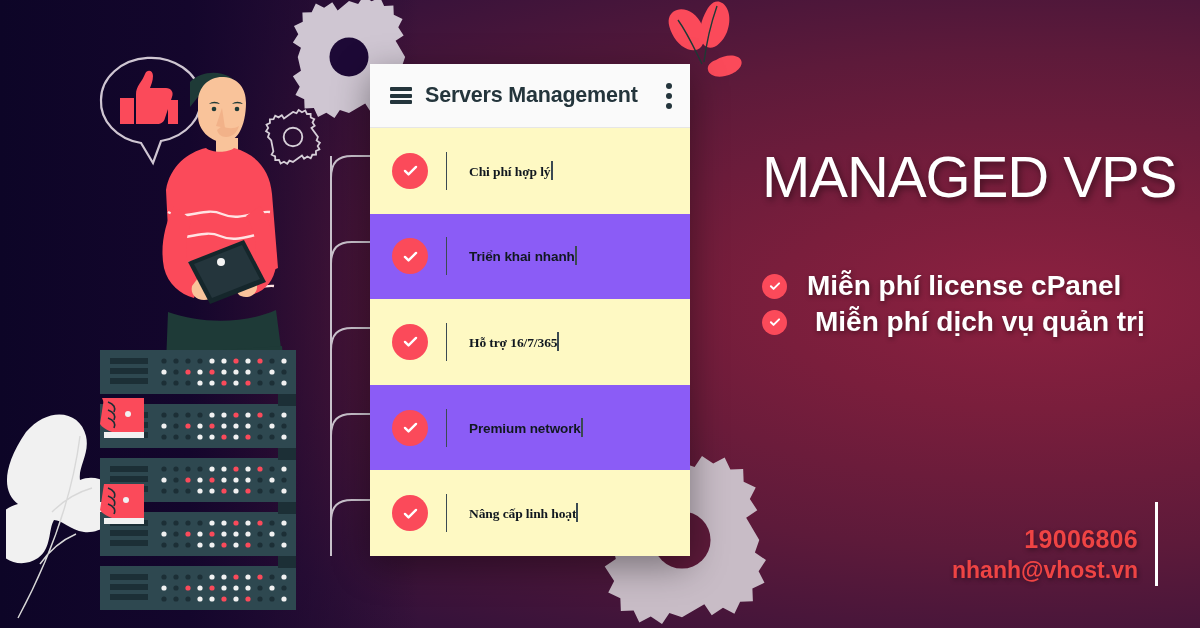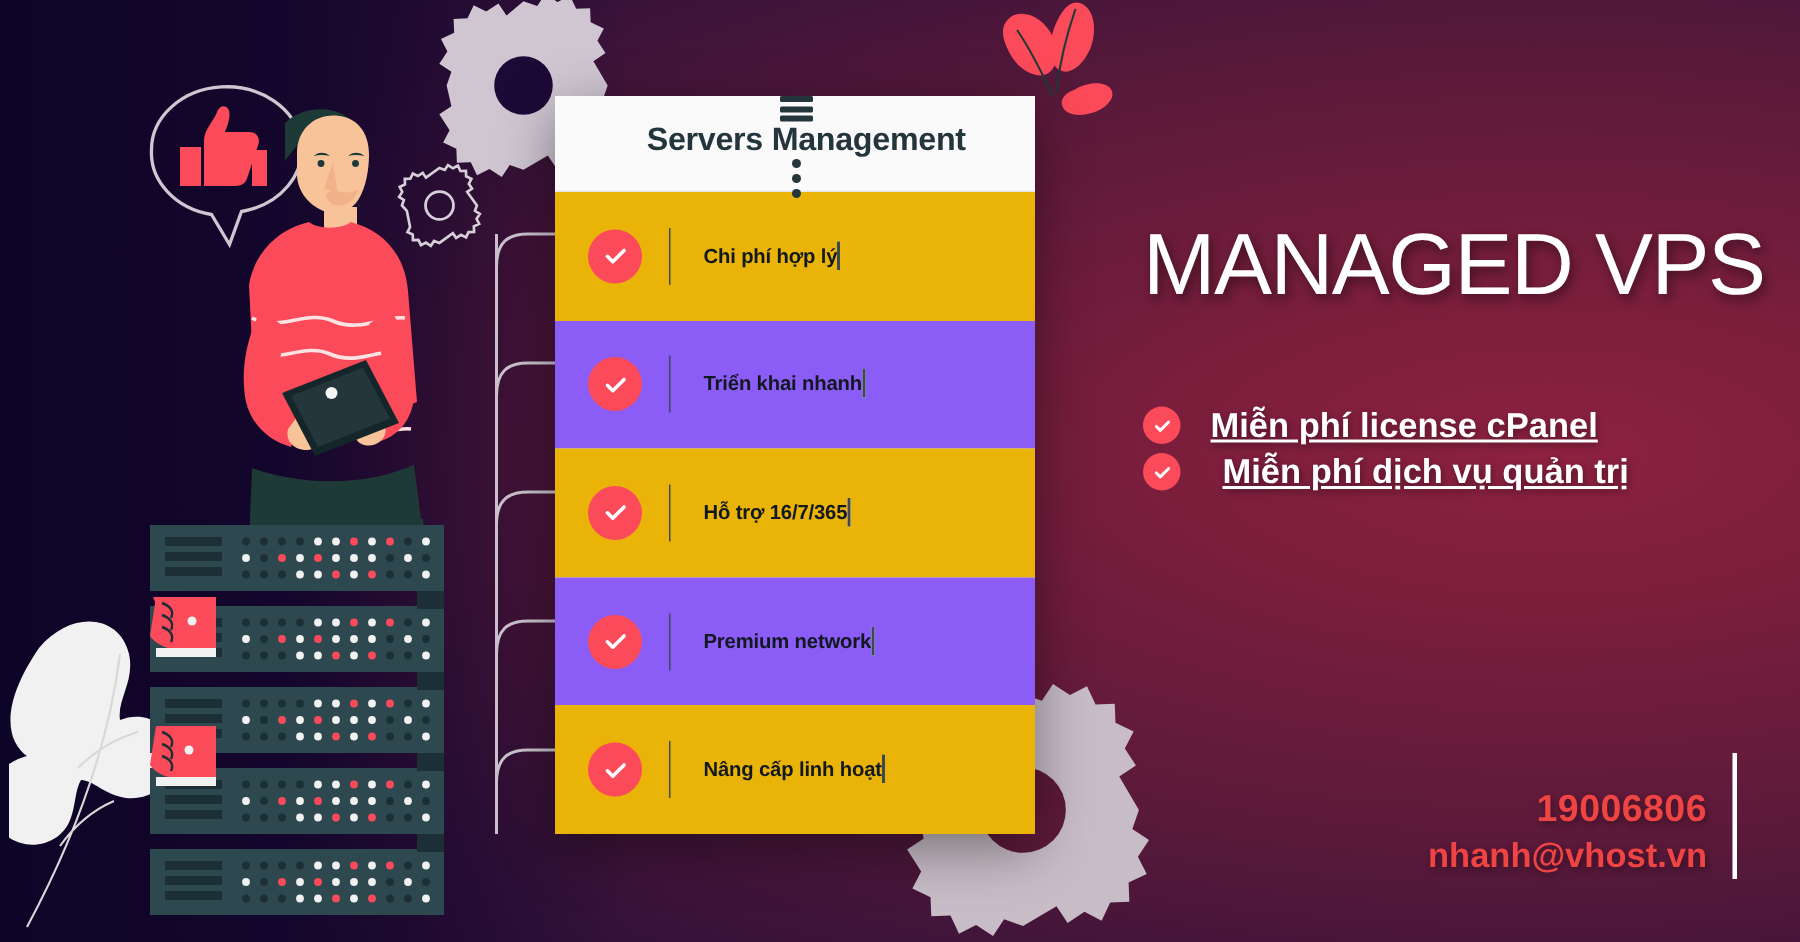--- a/index.html
+++ b/index.html
@@ -37,38 +37,37 @@
   
   .card {
     position:absolute; left:370px; top:64px; width:320px; height:492px;
     background:#f4f4f4;
     box-shadow:0 10px 34px rgba(0,0,0,.40);
   }
   .card-header {
     height:64px; background:#fafafa;
     display:flex; align-items:center; padding:0 18px 0 20px;
     border-bottom:1px solid #e6e6e6;
-    flex-direction:column;
   }
   .ham { width:22px; height:17px; display:flex; flex-direction:column; justify-content:space-between; flex:0 0 auto; }
   .ham i { display:block; height:4px; background:#24353c; border-radius:1px; }
   .card-title {
     flex:1; margin-left:13px;
     font-size:21.5px; font-weight:bold; color:#24353c;
     letter-spacing:-.2px; white-space:nowrap;
   }
   .kebab { width:7px; display:flex; flex-direction:column; gap:4px; align-items:center; flex:0 0 auto; }
   .kebab i { width:6px; height:6px; border-radius:50%; background:#24353c; display:block; }
 
   .rows { height:428px; }
   .row {
     height:85.6px; display:flex; align-items:center; padding-left:22px;
   }
   .row.alt { background:#8b5cf6; }
-  .row.plain { background:#eab308; }
+  .row.plain { background:#fef9c3;font-family:Liberation Serif, serif; }
   .check {
     width:36px; height:36px; border-radius:50%;
     background:#fb4a5a; flex:0 0 auto;
     display:flex; align-items:center; justify-content:center;
   }
   .check svg { display:block; }
   .divider { width:1px; height:38px; background:#3b4a52; margin-left:18px; flex:0 0 auto; }
   .row-body { margin-left:22px; flex:1; padding-right:18px; }
   .row-label {
     font-size:13.5px; font-weight:bold; color:#111820;
@@ -89,23 +88,22 @@
     text-shadow:2px 3px 7px rgba(0,0,0,.45);
     white-space:nowrap;
   }
   .bullets { position:absolute; left:762px; top:270px; }
   .bullet { display:flex; align-items:center; margin-bottom:4px; white-space:nowrap; }
   .bullet .dot {
     width:25px; height:25px; border-radius:50%; background:#fb4a5a;
     display:flex; align-items:center; justify-content:center; flex:0 0 auto;
   }
   .bullet .btxt {
-    margin-left:20px; font-size:23px; font-weight:bold; color:#fff;
+    margin-left:20px; font-size:28px; font-weight:bold; color:#fff;
     text-shadow:1px 2px 5px rgba(0,0,0,.4);
-    text-decoration:underline;
   }
   .bullet.b2 .btxt { margin-left:28px; }
 
   .contact {
     position:absolute; right:62px; bottom:44px;
     text-align:right; color:#ef4444;
   }
   .contact .phone { font-size:25px; font-weight:bold; letter-spacing:.3px; text-shadow:1px 2px 5px rgba(0,0,0,.4); }
   .contact .mail  { font-size:23px; font-weight:bold; margin-top:3px; text-shadow:1px 2px 5px rgba(0,0,0,.4); }
   .contact-rule {

